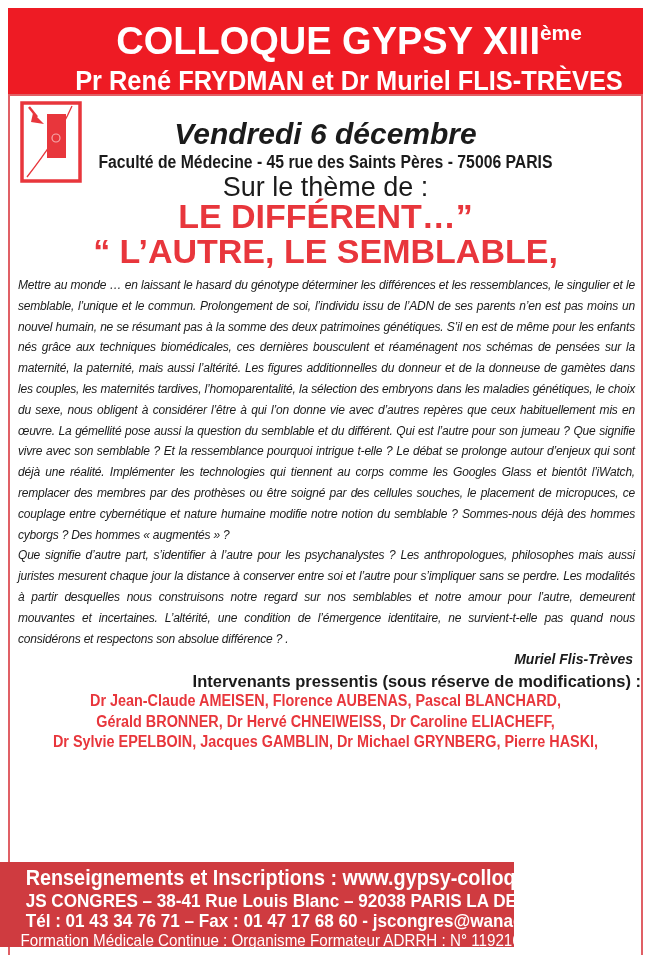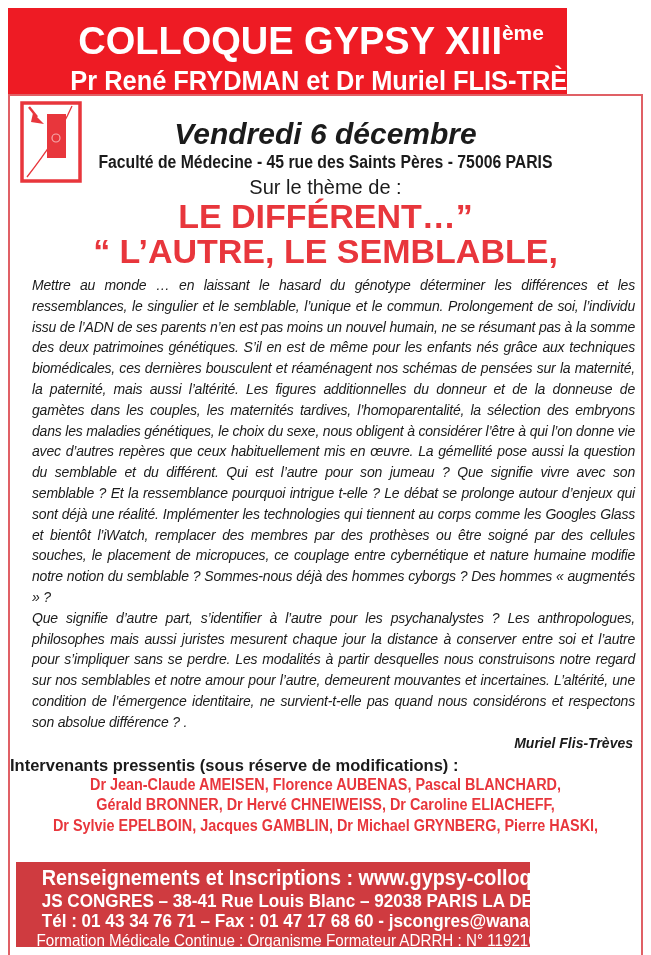--- a/index.html
+++ b/index.html
@@ -3,49 +3,49 @@
 <meta charset="utf-8">
 <style>
   * { margin:0; padding:0; box-sizing:border-box; }
   html,body { background:#ffffff; }
   body {
     width:651px; height:955px; position:relative;
     font-family:"Liberation Sans", sans-serif;
     color:#1b1b1b; overflow:hidden;
   }
   .banner-top {
-    position:absolute; left:8px; top:8px; width:559px; height:86px;
+    position:absolute; left:8px; top:8px; width:635px; height:86px;
     background:#ee1b24; color:#ffffff; text-align:center;padding-left:47px;
   }
   .banner-top .t1 { font-weight:bold; font-size:38px; line-height:46px; padding-top:2px; }
   .banner-top .t1 sup { font-size:0.55em; vertical-align:super; }
   .banner-top .t2 { font-weight:bold; font-size:27px; line-height:34px; transform:scaleX(0.94); transform-origin:50% 50%; white-space:nowrap; }
   .content {
     position:absolute; left:8px; top:94px; width:635px; height:868px;
     border:2px solid #e06065; background:#ffffff; overflow:hidden;
     padding-top:21px;
   }
   .logo {
     position:absolute; left:10px; top:5px; width:62px; height:82px;
   }
   .dates { text-align:center; font-weight:bold; font-style:italic; font-size:30px; line-height:33px; }
   .venue { text-align:center; font-weight:bold; font-size:17.5px; line-height:21px; margin-top:2px;
            transform:scaleX(0.9); transform-origin:50% 50%; white-space:nowrap; }
-  .theme-intro { text-align:center; font-size:20px; line-height:24px; margin-top:2px; }
+  .theme-intro { text-align:center; font-size:27px; line-height:24px; margin-top:2px; }
   .theme { text-align:center; font-weight:bold; font-size:34px; line-height:35px; color:#e8363c; white-space:nowrap; }
   .body-text {
-    margin:6px 6px 0 22px; text-align:justify; font-style:italic;
-    font-size:14px; line-height:20.8px; letter-spacing:-0.2px;
+    margin:6px 6px 0 8px; text-align:justify; font-style:italic;
+    font-size:12px; line-height:20.8px; letter-spacing:-0.2px;
   }
   .signature { text-align:right; font-weight:bold; font-style:italic; font-size:14px; line-height:20px; padding-right:8px; }
-  .speakers-heading { text-align:left; font-weight:bold; font-size:16.5px; line-height:20px; margin-top:2px; }
+  .speakers-heading { text-align:right; font-weight:bold; font-size:16.5px; line-height:20px; margin-top:2px; }
   .speaker-line { text-align:center; font-weight:bold; font-size:16px; line-height:20.5px; color:#e8363c;
                   transform:scaleX(0.9); transform-origin:50% 50%; white-space:nowrap; }
   .banner-bottom {
-    position:absolute; left:16px; top:862px; width:514px; height:85px;
+    position:absolute; left:0; top:862px; width:514px; height:85px;
     background:#cf3b40; color:#ffffff; text-align:center; padding-top:3px;
   }
   .banner-bottom .f1 { font-weight:bold; font-size:22px; line-height:26px; transform:scaleX(0.9); transform-origin:50% 50%; white-space:nowrap; }
   .banner-bottom .f2 { font-weight:bold; font-size:19px; line-height:20px; transform:scaleX(0.9); transform-origin:50% 50%; white-space:nowrap; }
   .banner-bottom .f3 { font-weight:bold; font-size:19px; line-height:20px; transform:scaleX(0.9); transform-origin:50% 50%; white-space:nowrap; }
   .banner-bottom .f4 { font-weight:normal; font-size:16.5px; line-height:18px; transform:scaleX(0.92); transform-origin:50% 50%; white-space:nowrap; }
 </style>
 </head>
 <body>
 

